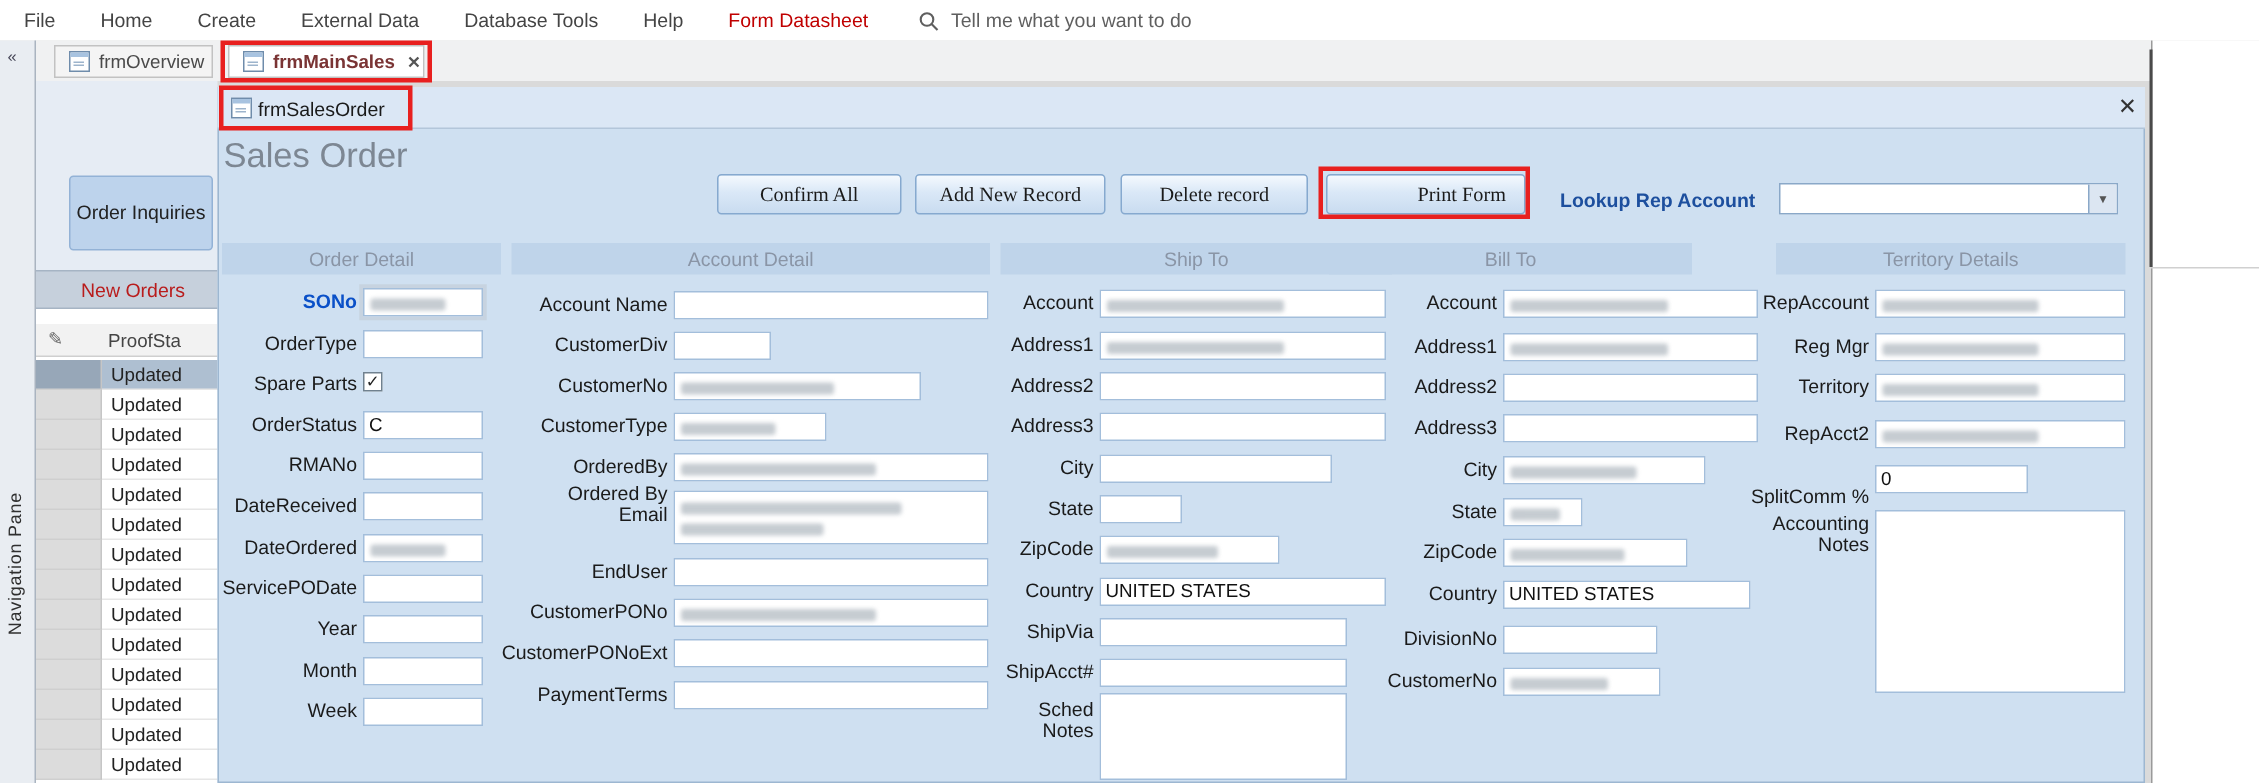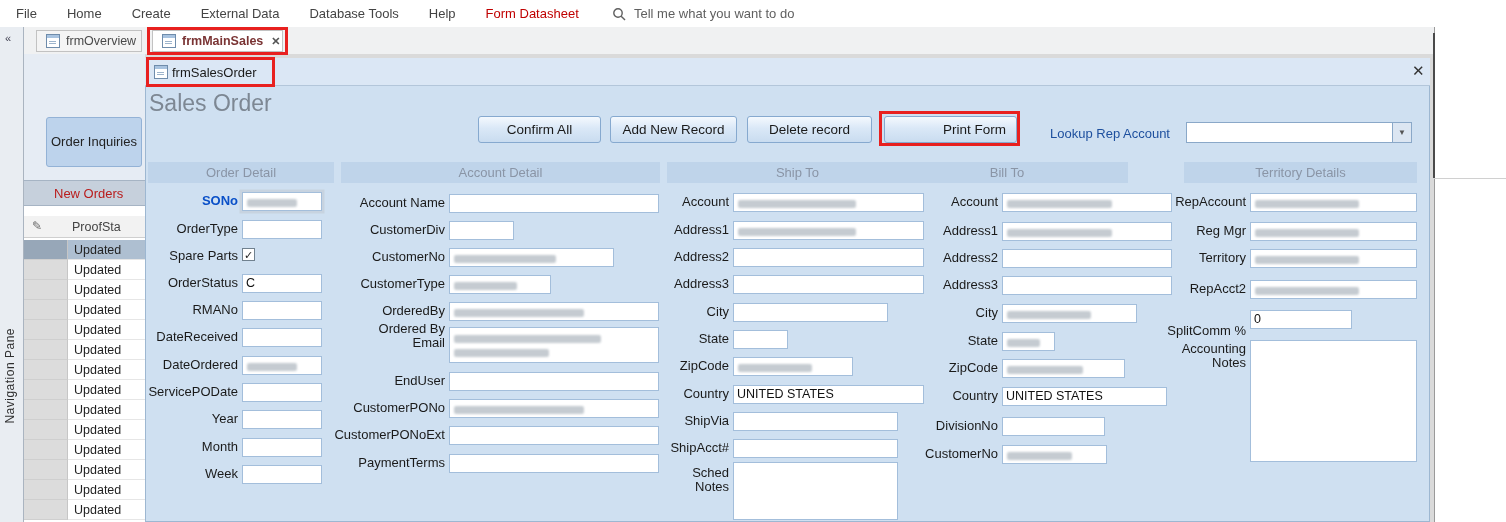--- a/index.html
+++ b/index.html
@@ -51,22 +51,22 @@
   
   .window{position:absolute;left:145px;top:58px;width:1285px;height:464px;background:#cfe0f1;border:1px solid #9db7d1;box-sizing:border-box;}
   .titlebar{position:absolute;left:145px;top:58px;width:1285px;height:28px;background:#dbe7f5;border-bottom:1px solid #b3c6da;box-sizing:border-box;}
   .title-icon{position:absolute;left:154px;top:65px;}
   .title-text{position:absolute;left:172px;top:65px;font-size:13px;color:#1a1a1a;}
   .win-close{position:absolute;left:1412px;top:62px;font-size:15px;color:#333;cursor:default;}
   .heading{position:absolute;left:149px;top:90px;font-size:23px;font-weight:500;color:#7d8793;}
 
   .btn{position:absolute;top:116px;height:27px;display:flex;align-items:center;justify-content:center;
        background:linear-gradient(#f4f9fe,#dae8f7 45%,#c9dcf0);border:1px solid #86a9cf;border-radius:3px;
-       font-size:13.5px;color:#1a1a1a;box-sizing:border-box;cursor:default;}
-  .lookup-label{position:absolute;left:1040px;top:126px;width:140px;text-align:center;font-size:13px;font-weight:normal;color:#1d4f9e;}
+       font-size:13.5px;color:#1a1a1a;box-sizing:border-box;cursor:default;font-family:Liberation Serif, serif;}
+  .lookup-label{position:absolute;left:1040px;top:126px;width:140px;text-align:left;font-size:13px;font-weight:bold;color:#1d4f9e;}
   .combo{position:absolute;left:1186px;top:122px;width:226px;height:21px;background:#fff;border:1px solid #8aa8c8;box-sizing:border-box;}
   .combo-btn{position:absolute;right:0;top:0;width:18px;height:19px;background:#dce6f2;border-left:1px solid #8aa8c8;
              font-size:8px;color:#555;display:flex;align-items:center;justify-content:center;}
 
   .sec-header{position:absolute;top:162px;height:21px;background:#bfd4ea;color:#8a95a6;font-size:13px;
               display:flex;align-items:center;justify-content:center;box-sizing:border-box;}
 
   .fld-label{position:absolute;font-size:13px;color:#1a1a1a;text-align:right;line-height:14px;}
   .fld-label.accent{color:#0a50c8;font-weight:bold;}
   .fld-box{position:absolute;background:#fff;border:1px solid #a3bedb;font-size:12.5px;color:#111;

